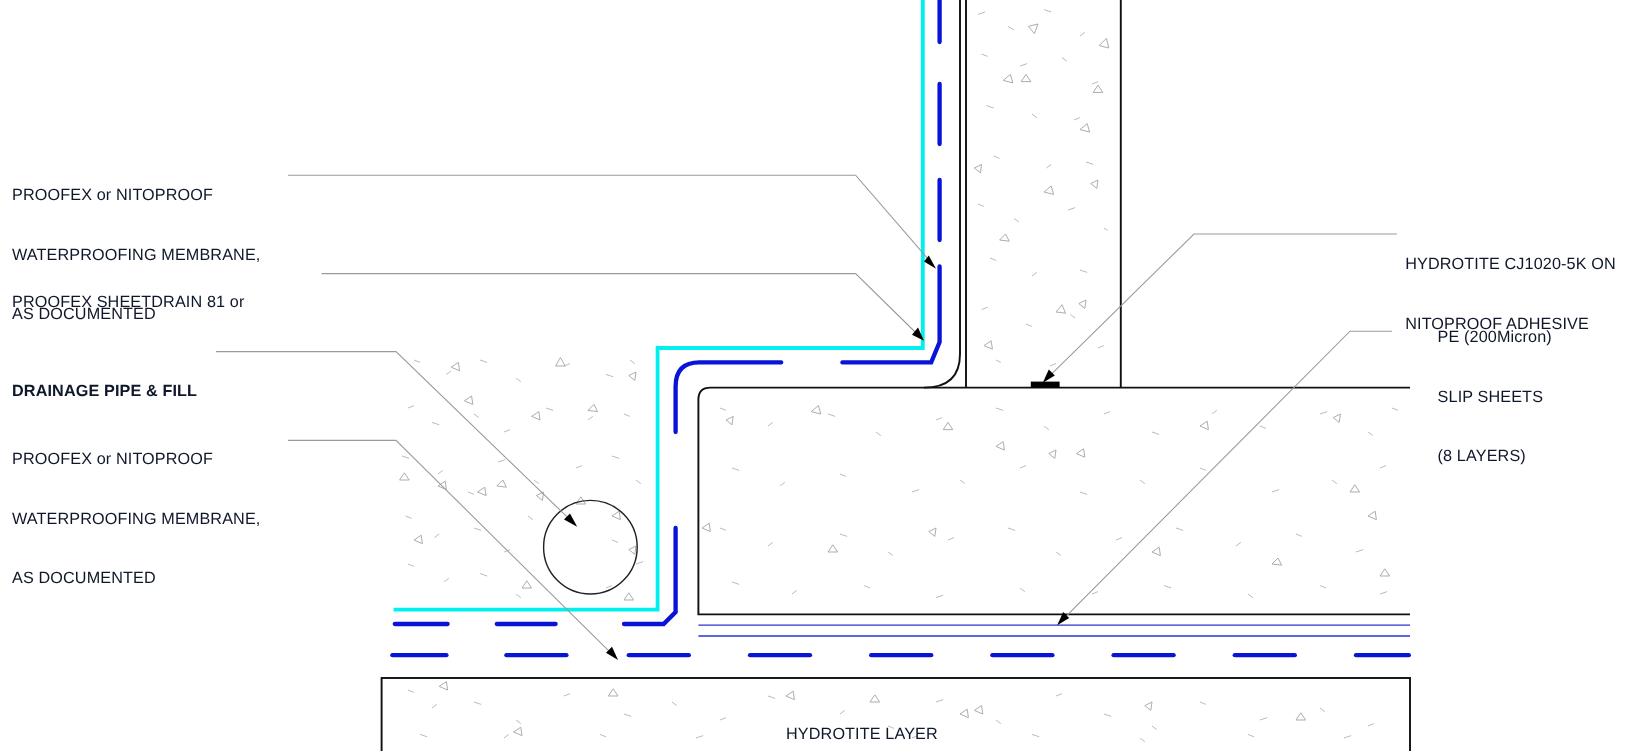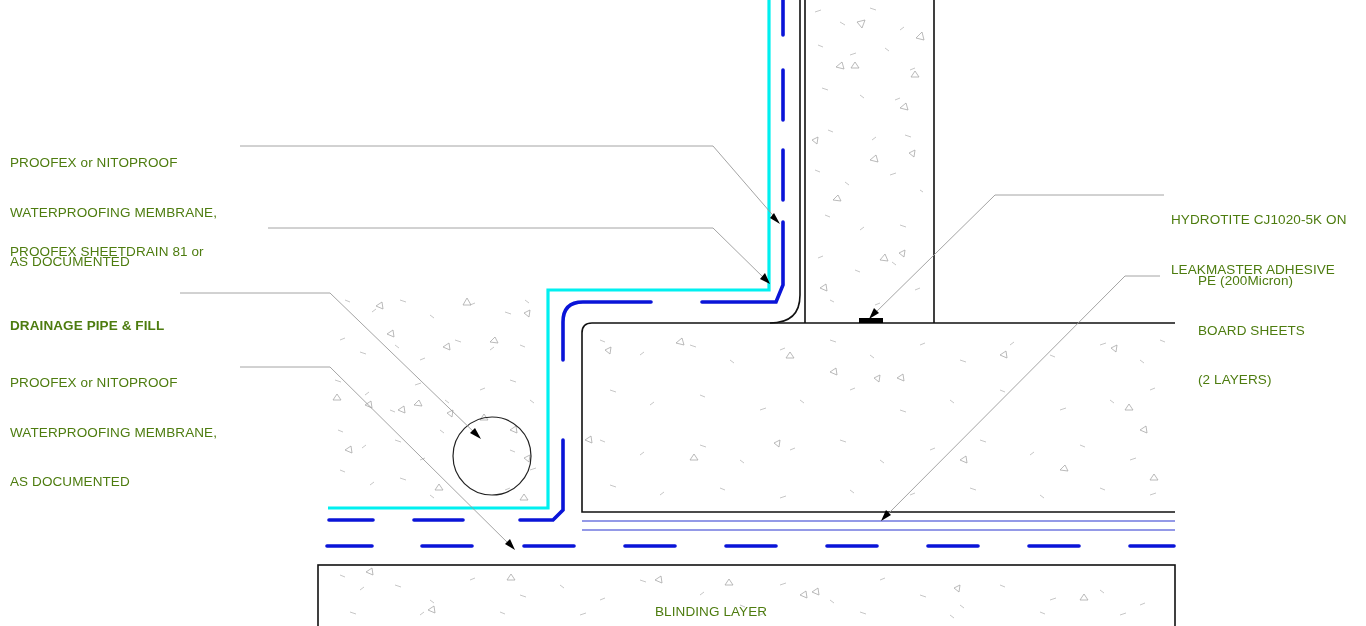--- a/index.html
+++ b/index.html
@@ -19,21 +19,21 @@
       left: 0;
       top: 0;
       width: 1366px;
       height: 626px;
     }
     .label {
       position: absolute;
       font-family: "Liberation Sans", sans-serif;
       font-size: 13.5px;
       line-height: 16.5px;
-      color: #4d7c0f;
+      color: #0f172a;
       white-space: pre;
       letter-spacing: 0.1px;
     }
     .label span { display: block; }
     .concrete-fleck { stroke: #b8b8b8; stroke-width: 0.8; fill: none; }
     .concrete-tri { stroke: #a8a8a8; stroke-width: 0.8; fill: none; }
     .outline { stroke: #111111; stroke-width: 1.6; fill: none; }
     .leader { stroke: #9a9a9a; stroke-width: 0.9; fill: none; }
     .arrowhead { fill: #000000; }
     .membrane { stroke: #00f0f0; stroke-width: 3.2; fill: none; stroke-linejoin: miter; }
@@ -153,24 +153,24 @@
 </div>
 
 <div class="label" style="left:10px; top:342px;">
   <span>PROOFEX or NITOPROOF</span>
   <span>WATERPROOFING MEMBRANE,</span>
   <span>AS DOCUMENTED</span>
 </div>
 
 <div class="label" style="left:1171px; top:179px;">
   <span>HYDROTITE CJ1020-5K ON</span>
-  <span>LEAKMASTER ADHESIVE</span>
+  <span>NITOPROOF ADHESIVE</span>
 </div>
 
 <div class="label" style="left:1171px; top:240px;margin-left:27px;">
   <span>PE (200Micron)</span>
-  <span>BOARD SHEETS</span>
-  <span>(2 LAYERS)</span>
+  <span>SLIP SHEETS</span>
+  <span>(8 LAYERS)</span>
 </div>
 
 <div class="label" style="left:655px; top:571px;">
-  <span>BLINDING LAYER</span>
+  <span>HYDROTITE LAYER</span>
 </div>
 
 </body></html>

